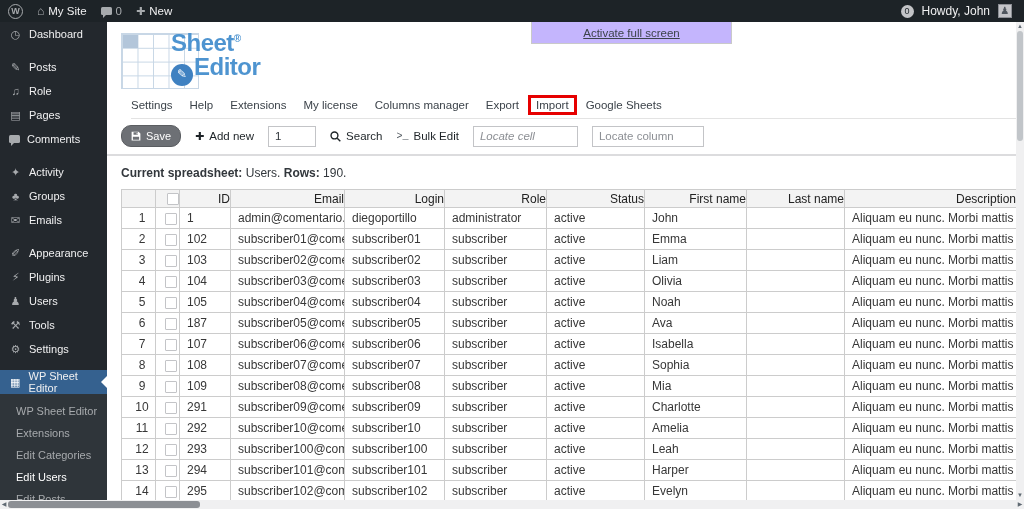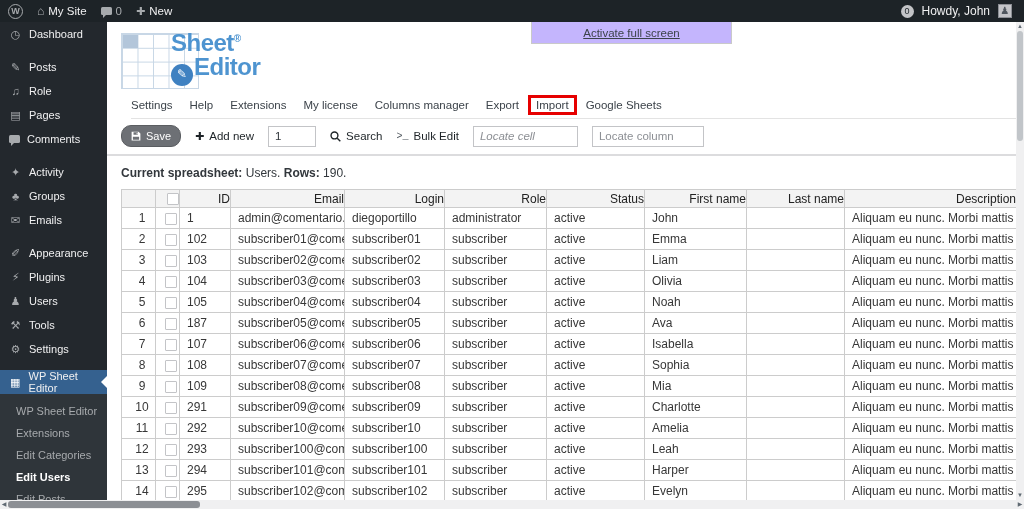--- a/index.html
+++ b/index.html
@@ -21,21 +21,21 @@
   
   .sidebar { position:absolute; top:22px; left:0; width:107px; bottom:9px; background:#23282d; overflow:hidden; }
   .menu-item { display:flex; align-items:center; gap:7px; height:24px; padding-left:9px; color:#f0f0f1; font-size:11px; cursor:pointer; position:relative; }
   .menu-item.gap { margin-top:9px; }
   .menu-item .icon { color:#a7aaad; font-size:11px; width:13px; text-align:center; line-height:1; }
   .menu-item.active { background:#35618f; }
   .menu-item.active .icon { color:#fff; }
   .menu-item.active:after { content:""; position:absolute; right:0; top:50%; margin-top:-6px; border:6px solid transparent; border-right-color:#fff; }
   .submenu { background:#2f353a; padding:6px 0 30px 0; }
   .submenu-item { padding:5px 0 5px 16px; color:#a7aaad; font-size:11px; cursor:pointer; }
-  .submenu-item.active { color:#fff; font-weight:bold; }
+  .submenu-item.active { color:#fff; font-weight:normal; }
 
   
   .main { position:absolute; top:22px; left:107px; right:8px; bottom:9px; background:#fff; overflow:hidden; }
   .fullscreen-btn { position:absolute; top:-1px; left:424px; width:201px; height:23px; background:#c4b5fd; border:1px solid #c9c9c9; display:flex; align-items:center; justify-content:center; font-size:11.5px; color:#3c434a; text-decoration:underline; cursor:pointer; }
 
   .logo { position:relative; width:200px; height:58px; margin:11px 0 0 14px; }
   .logo-grid { position:absolute; left:0; top:0; width:78px; height:56px; background:#fff; border:1px solid #c8d7e6;
     background-image:linear-gradient(#c8d7e6 1px, transparent 1px),linear-gradient(90deg,#c8d7e6 1px, transparent 1px);
     background-size:15.5px 13.8px; }
   .logo-cell0 { position:absolute; left:1px; top:1px; width:15px; height:13px; background:#b3c6da; }

